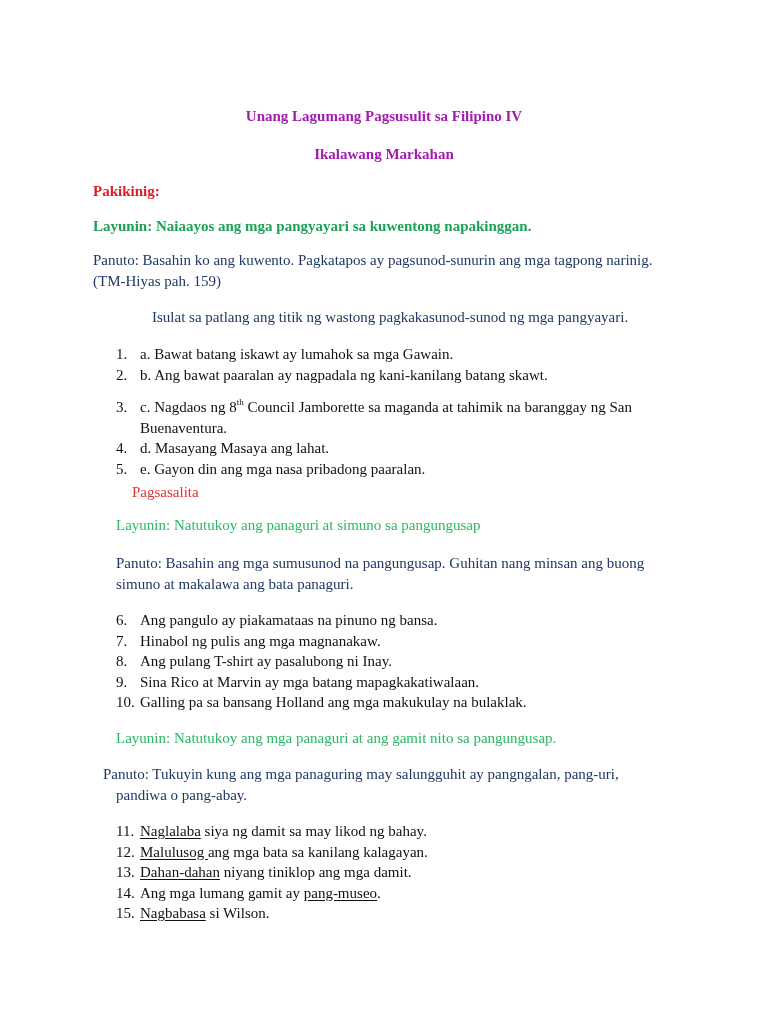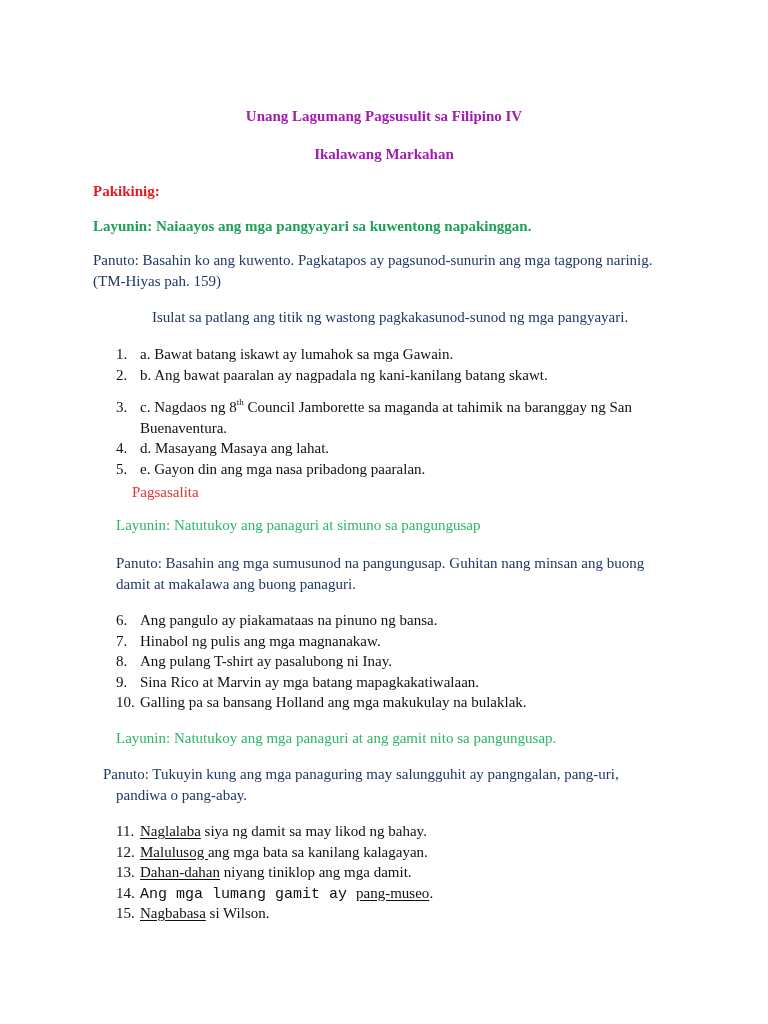--- a/index.html
+++ b/index.html
@@ -54,21 +54,21 @@
       <span class="num">4.</span><span class="body">d. Masayang Masaya ang lahat.</span>
     </li>
     <li>
       <span class="num">5.</span><span class="body">e. Gayon din ang mga nasa pribadong paaralan.</span>
     </li>
   </ol>
 
   <div class="abs red" style="left:116px; top:484px;margin-left:16px;">Pagsasalita</div>
   <div class="abs navy" style="left:116px; top:555px;">Panuto: Basahin ang mga sumusunod na pangungusap. Guhitan nang minsan ang buong</div>
   <div class="abs green" style="left:116px; top:517px;">Layunin: Natutukoy ang panaguri at simuno sa pangungusap</div>
-  <div class="abs navy" style="left:116px; top:576px;">damit at makalawa ang buong panaguri.</div>
+  <div class="abs navy" style="left:116px; top:576px;">simuno at makalawa ang bata panaguri.</div>
 
   <ol class="list" style="top:610px;">
     <li>
       <span class="num">6.</span><span class="body">Ang pangulo ay piakamataas na pinuno ng bansa.</span>
     </li>
     <li>
       <span class="num">7.</span><span class="body">Hinabol ng pulis ang mga magnanakaw.</span>
     </li>
     <li>
       <span class="num">8.</span><span class="body">Ang pulang T-shirt ay pasalubong ni Inay.</span>
@@ -89,20 +89,20 @@
     <li>
       <span class="num" style="width:24px;">11.</span><span class="body"><span></span><u>Naglalaba</u><span> siya ng damit sa may likod ng bahay.</span></span>
     </li>
     <li>
       <span class="num" style="width:24px;">12.</span><span class="body"><span></span><u style="white-space:pre;">Malulusog </u><span>ang mga bata sa kanilang kalagayan.</span></span>
     </li>
     <li>
       <span class="num" style="width:24px;">13.</span><span class="body"><span></span><u>Dahan-dahan</u><span> niyang tiniklop ang mga damit.</span></span>
     </li>
     <li>
-      <span class="num" style="width:24px;">14.</span><span class="body"><span style="white-space:pre;font-family:Liberation Mono, monospace;">Ang mga lumang gamit ay </span><u>pang-museo</u><span>.</span></span>
+      <span class="num" style="width:24px;">14.</span><span class="body"><span style="white-space:pre;">Ang mga lumang gamit ay </span><u>pang-museo</u><span>.</span></span>
     </li>
     <li>
       <span class="num" style="width:24px;">15.</span><span class="body"><span></span><u>Nagbabasa</u><span style="white-space:pre;"> si Wilson.</span></span>
     </li>
   </ol>
 
 </div>
 
 </body></html>

